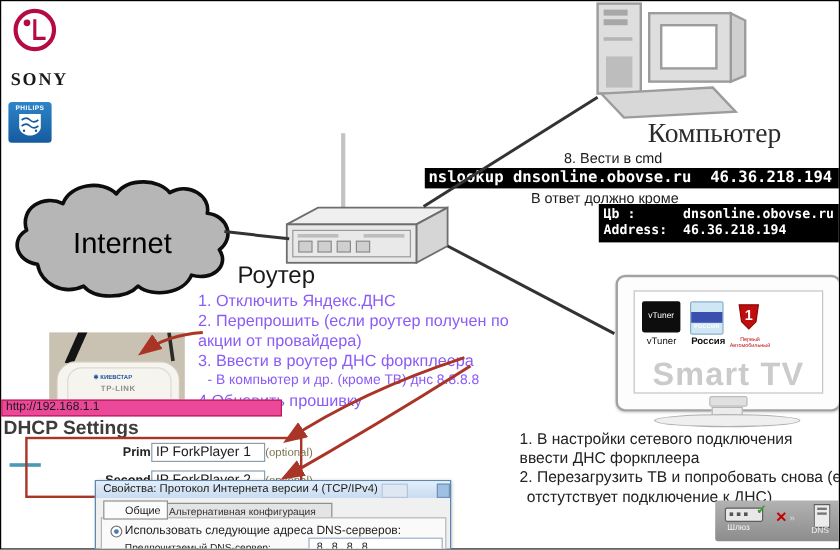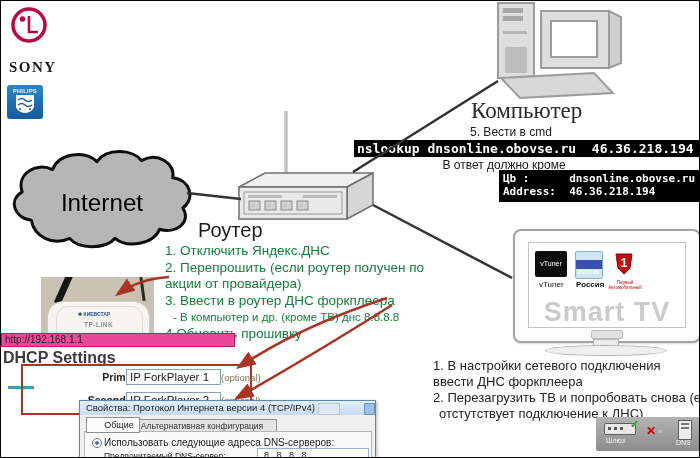--- a/index.html
+++ b/index.html
@@ -5,21 +5,21 @@
   html,body{margin:0;padding:0;background:#888;}
   #canvas{position:relative;width:700px;height:458px;background:#fff;overflow:hidden;
     box-sizing:border-box;border:1px solid #000;
     font-family:"Liberation Sans",sans-serif;color:#1a1a1a;}
   .abs{position:absolute;}
   .mono{font-family:"DejaVu Sans Mono",monospace;white-space:pre;}
   .serif{font-family:"Liberation Serif",serif;}
   
   .term-bar{background:#000;color:#fff;font-weight:bold;}
   
-  .steps{font-size:13.5px;line-height:16.5px;color:#15803d;}
+  .steps{font-size:13.5px;line-height:16.5px;color:#8b5cf6;}
   .steps .small{font-size:11.5px;padding-left:8px;}
   
   .urlbar{background:#ec4899;border:1px solid #be185d;font-size:10px;line-height:12px;padding:0 3px;}
   .dhcp-h{font-size:16px;font-weight:bold;color:#3c3c3c;}
   .redbox{border:2px solid #a93526;}
   .dnsrow{position:absolute;height:16px;padding-left:44px;}
   .dnsrow .lbl{position:absolute;right:130px;top:2px;font-size:10.5px;font-weight:bold;color:#222;white-space:nowrap;}
   .dnsrow .inp{position:absolute;left:103px;top:0;width:90px;height:14px;background:#fff;border:1px solid #8aa0ae;font-size:11.5px;line-height:14px;padding-left:3px;white-space:nowrap;}
   .dnsrow .opt{position:absolute;left:198px;top:3px;font-size:9.5px;color:#7a7650;white-space:nowrap;}
   
@@ -93,23 +93,23 @@
     <rect x="35" y="2" width="36" height="75" fill="#dedede" stroke="#9c9c9c" stroke-width="2"></rect>
     <rect x="40" y="7" width="20" height="5" fill="#a8a8a8"></rect>
     <rect x="40" y="15" width="20" height="5" fill="#a8a8a8"></rect>
     <rect x="40" y="30" width="24" height="3" fill="#b5b5b5"></rect>
     <rect x="42" y="46" width="22" height="26" fill="#bdbdbd"></rect>
     <polygon points="146,10 158,16 158,62 146,67" fill="#cfcfcf" stroke="#9c9c9c" stroke-width="2"></polygon>
     <rect x="78" y="10" width="68" height="57" fill="#dedede" stroke="#9c9c9c" stroke-width="2"></rect>
     <rect x="88" y="20" width="46" height="36" fill="#fff" stroke="#9c9c9c" stroke-width="2"></rect>
     <polygon points="38,77 131,72 150,92 57,97" fill="#d8d8d8" stroke="#9c9c9c" stroke-width="2"></polygon>
   </svg>
-  <div class="abs serif txt" style="left:470px;top:97px;width:180px;text-align:left;font-size:23px;color:#2b2b2b;">Компьютер</div>
-
-  <div class="abs txt" style="left:430px;top:124px;width:160px;text-align:center;font-size:12px;">5. Вести в cmd</div>
+  <div class="abs serif txt" style="left:470px;top:97px;width:180px;text-align:right;font-size:23px;color:#2b2b2b;">Компьютер</div>
+
+  <div class="abs txt" style="left:430px;top:124px;width:160px;text-align:center;font-size:12px;">8. Вести в cmd</div>
   <div class="abs mono term-bar" style="left:353px;top:139px;width:347px;height:17px;font-size:13px;line-height:17px;padding-left:3px;">nslookup dnsonline.obovse.ru  46.36.218.194</div>
   <div class="abs txt" style="left:423px;top:157px;width:160px;text-align:center;font-size:12px;">В ответ должно кроме</div>
   <div class="abs term-bar" style="left:498px;top:169px;width:202px;height:30px;padding:2px 0 0 4px;background:#000;">
     <div class="mono" style="font-size:11px;line-height:13px;">Цb :      dnsonline.obovse.ru</div>
     <div class="mono" style="font-size:11px;line-height:13px;">Address:  46.36.218.194</div>
   </div>
 
   <div class="abs steps" style="left:164px;top:242px;width:270px;">
     <div class="txt">1. Отключить Яндекс.ДНС</div>
     <div class="txt">2. Перепрошить (если роутер получен по</div>

